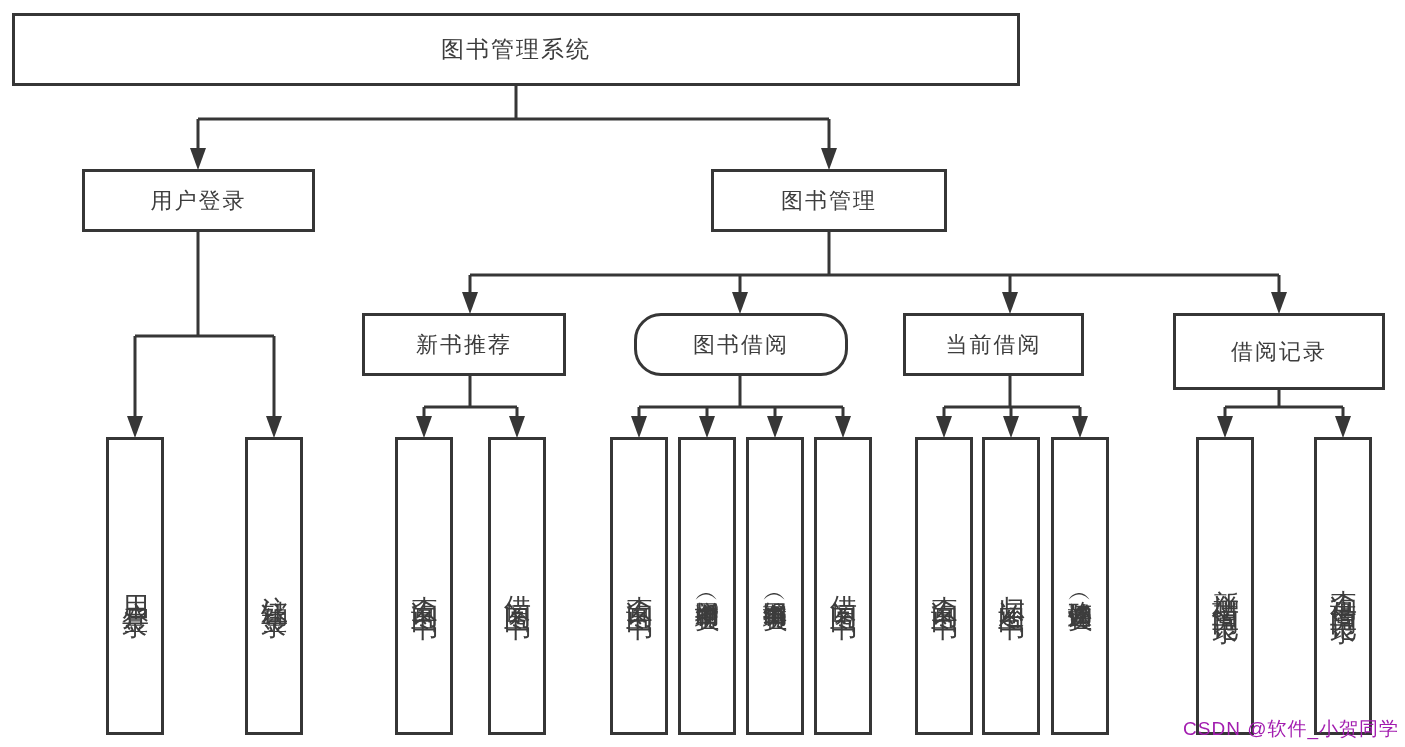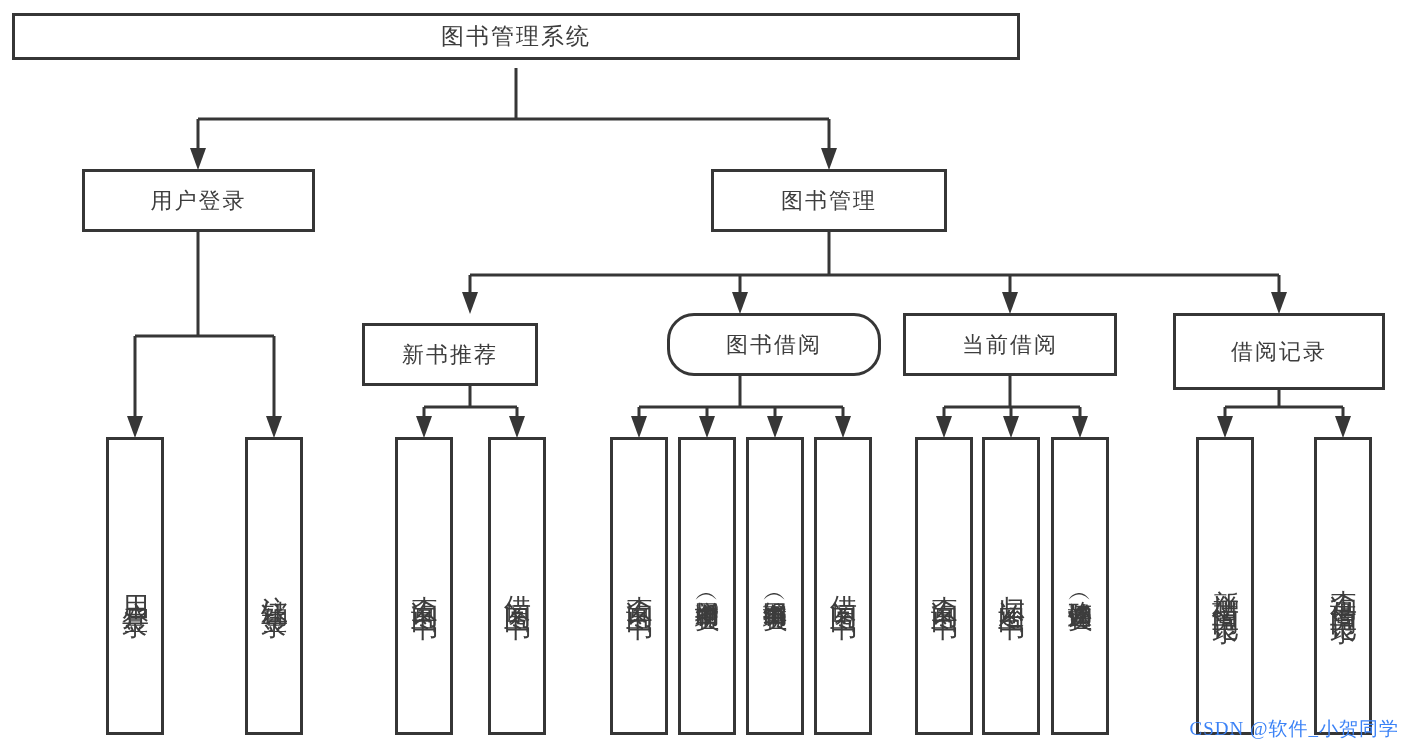--- a/index.html
+++ b/index.html
@@ -45,23 +45,22 @@
   .v-label.tight {
     font-size: 24px;
     letter-spacing: 1px;
   }
   .watermark {
     position: absolute;
     right: 6px;
     top: 716px;
     font-size: 19px;
     letter-spacing: 1px;
-    color: #3b82f6;
+    color: #a21caf;
     white-space: nowrap;
-    font-family: Liberation Serif, serif;
   }
 </style>
 </head>
 <body>
 
 <div class="canvas">
 
   <svg class="connectors" viewBox="0 0 1405 747" xmlns="http://www.w3.org/2000/svg">
     <g stroke="#363636" stroke-width="3" fill="none">
 
@@ -95,38 +94,38 @@
       <polygon points="767,416 783,416 775,438"></polygon>
       <polygon points="835,416 851,416 843,438"></polygon>
       <polygon points="936,416 952,416 944,438"></polygon>
       <polygon points="1003,416 1019,416 1011,438"></polygon>
       <polygon points="1072,416 1088,416 1080,438"></polygon>
       <polygon points="1217,416 1233,416 1225,438"></polygon>
       <polygon points="1335,416 1351,416 1343,438"></polygon>
     </g>
   </svg>
 
-  <div class="node" style="left:12px; top:13px; width:1008px; height:47px;">
+  <div class="node" style="left:12px; top:13px; width:1008px; height:73px;">
     <span class="h-label title-label">图书管理系统</span>
   </div>
 
   <div class="node" style="left:82px; top:169px; width:233px; height:63px;">
     <span class="h-label">用户登录</span>
   </div>
   <div class="node" style="left:711px; top:169px; width:236px; height:63px;font-family:Liberation Serif, serif;">
     <span class="h-label">图书管理</span>
   </div>
 
-  <div class="node" style="left:362px; top:323px; width:176px; height:63px;justify-content:center;">
+  <div class="node" style="left:362px; top:313px; width:204px; height:63px;justify-content:center;">
     <span class="h-label">新书推荐</span>
   </div>
-  <div class="node" style="left:667px; top:313px; width:214px; height:63px;border-radius:27px;">
+  <div class="node" style="left:634px; top:313px; width:214px; height:63px;border-radius:27px;">
     <span class="h-label">图书借阅</span>
   </div>
-  <div class="node" style="left:903px; top:313px; width:214px; height:63px;">
+  <div class="node" style="left:903px; top:313px; width:181px; height:63px;">
     <span class="h-label">当前借阅</span>
   </div>
   <div class="node" style="left:1173px; top:313px; width:212px; height:77px;">
     <span class="h-label">借阅记录</span>
   </div>
 
   <div class="node" style="left:106px; top:437px; width:58px; height:298px;">
     <span class="v-label">用户登录</span>
   </div>
   <div class="node" style="left:245px; top:437px; width:58px; height:298px;">

